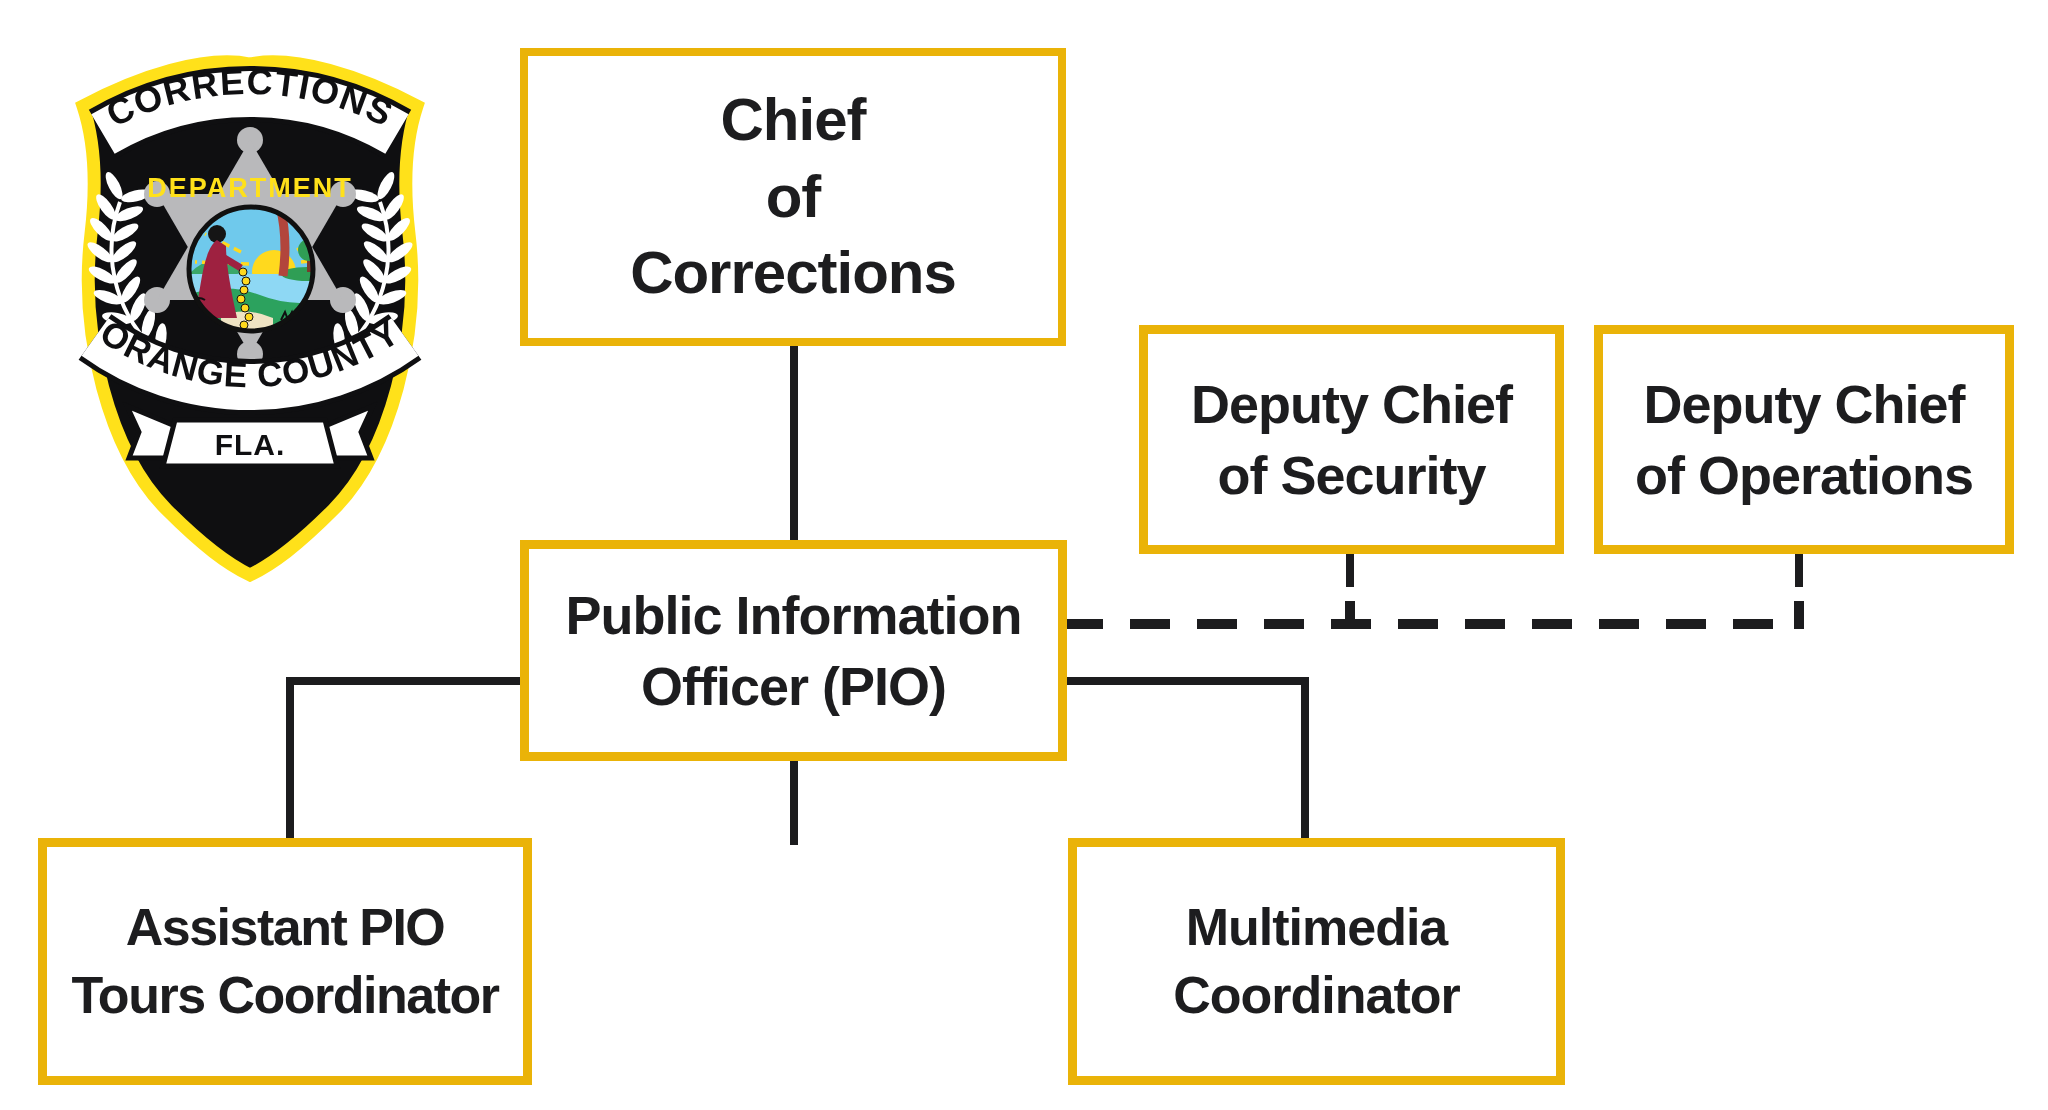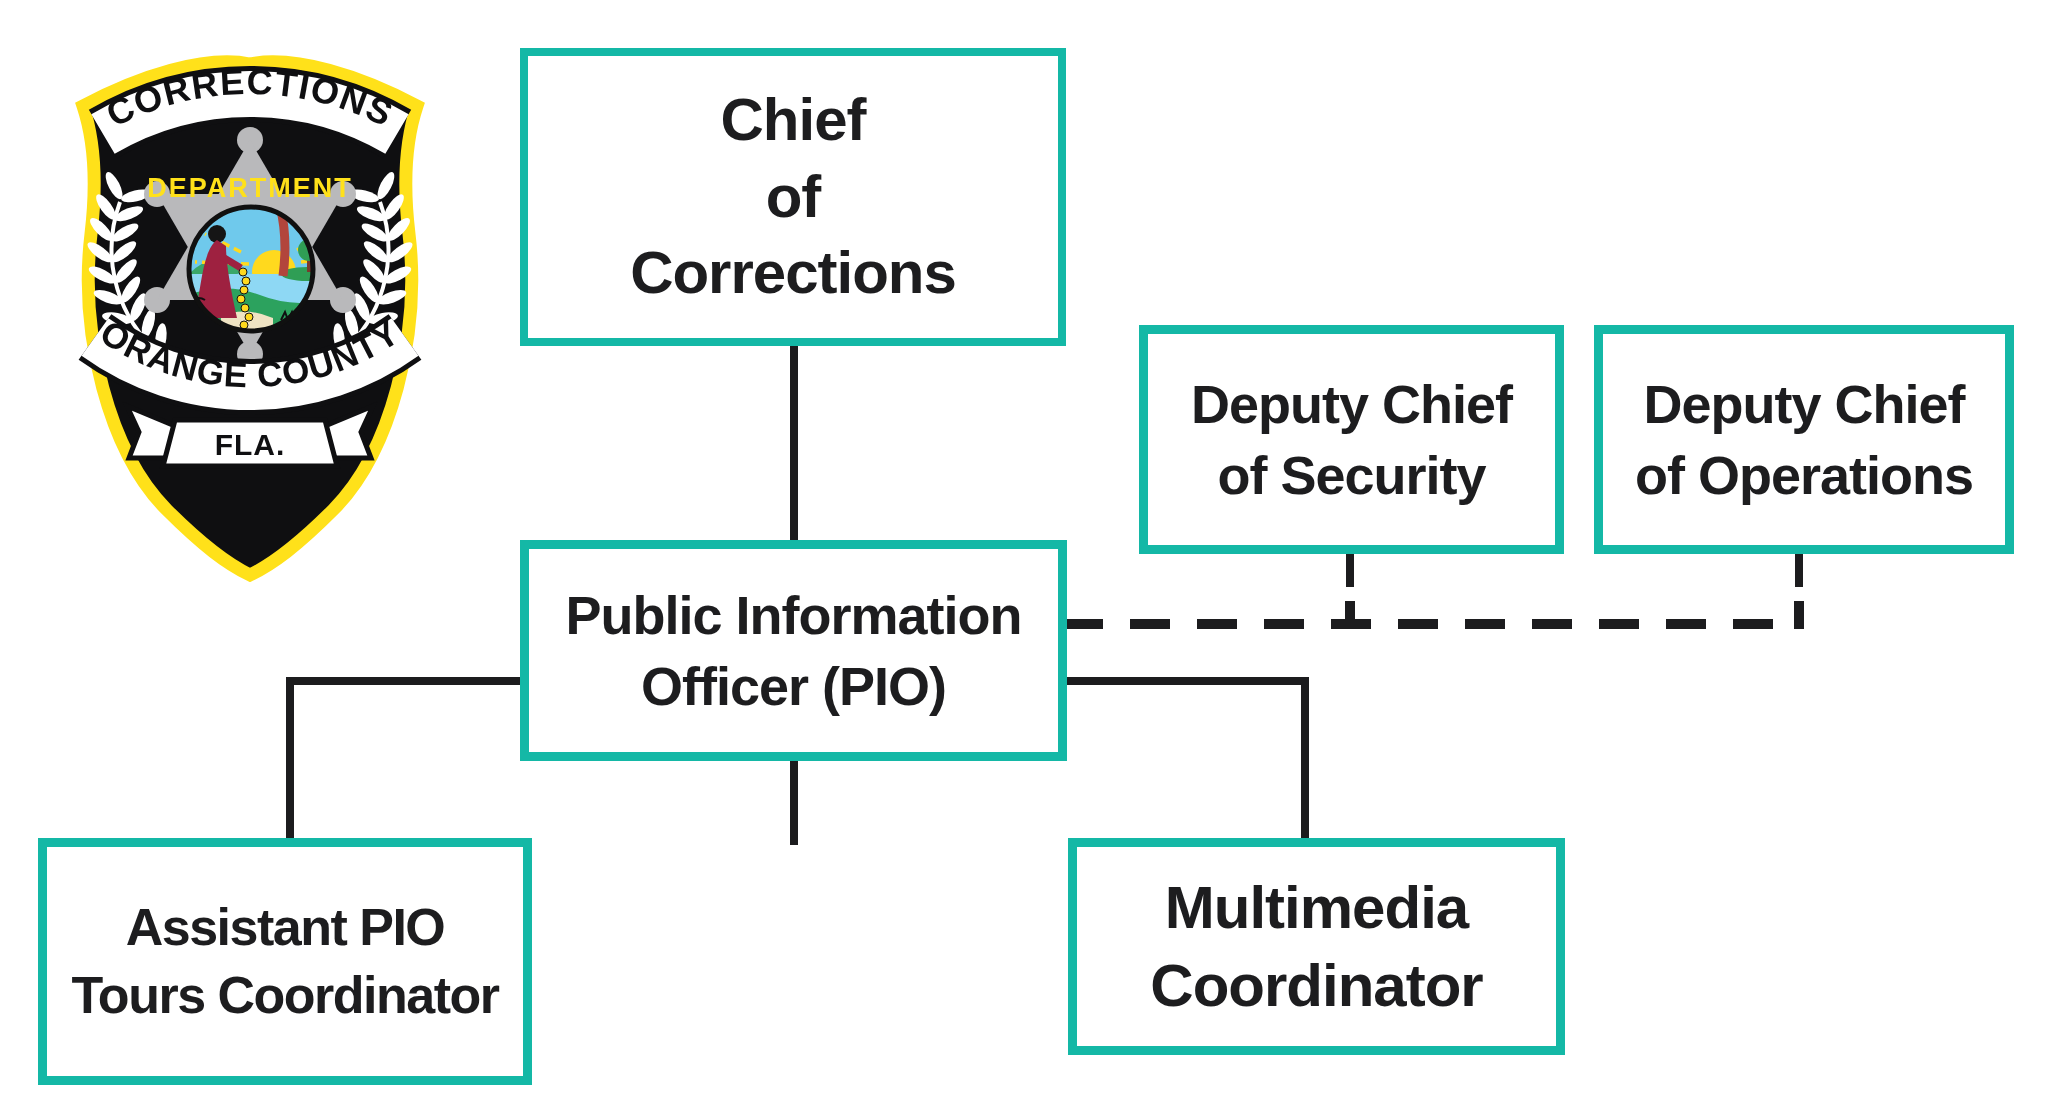--- a/index.html
+++ b/index.html
@@ -1,29 +1,29 @@
 <!DOCTYPE html>
 <html><head>
 <meta charset="utf-8">
 <style>
   html,body{margin:0;padding:0;background:#fff;}
   #canvas{position:relative;width:2048px;height:1110px;background:#fff;overflow:hidden;
           font-family:"Liberation Sans","DejaVu Sans",sans-serif;}
   #connector-layer{position:absolute;left:0;top:0;z-index:0;}
-  .node{position:absolute;box-sizing:border-box;background:#fff;border:9px solid #14b8a6;
+  .node{position:absolute;box-sizing:border-box;background:#fff;border:9px solid #eab308;
         display:flex;align-items:center;justify-content:center;text-align:center;
         font-weight:bold;color:#1d1d1f;white-space:pre-line;z-index:2;
         letter-spacing:-1px;line-height:1.3;}
   #node-chief{left:520px;top:48px;width:546px;height:298px;font-size:60px;border-width:8px;line-height:1.28;}
   #node-deputy-security{left:1139px;top:325px;width:425px;height:229px;font-size:54px;}
   #node-deputy-operations{left:1594px;top:325px;width:420px;height:229px;font-size:54px;}
   #node-pio{left:520px;top:540px;width:547px;height:221px;font-size:54px;}
   #node-assistant-pio{left:38px;top:838px;width:494px;height:247px;font-size:52px;letter-spacing:-1.5px;}
   #node-media-liaison{left:622px;top:838px;width:348px;height:247px;font-size:52px;}
-  #node-multimedia-coordinator{left:1068px;top:838px;width:497px;height:217px;font-size:60px;}
+  #node-multimedia-coordinator{left:1068px;top:838px;width:497px;height:247px;font-size:52px;}
   #badge{position:absolute;left:45px;top:34px;width:410px;height:548px;z-index:1;}
 </style>
 </head>
 <body>
 
 <div id="canvas">
 
   <svg id="connector-layer" width="2048" height="1110" viewBox="0 0 2048 1110">
     <g stroke="#1c1c1e" stroke-width="8" fill="none">
       <line x1="794" y1="344" x2="794" y2="546"></line>

